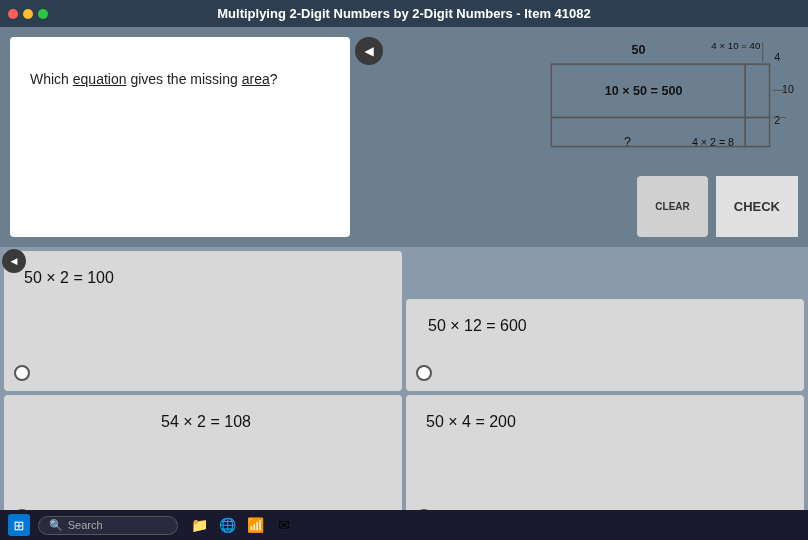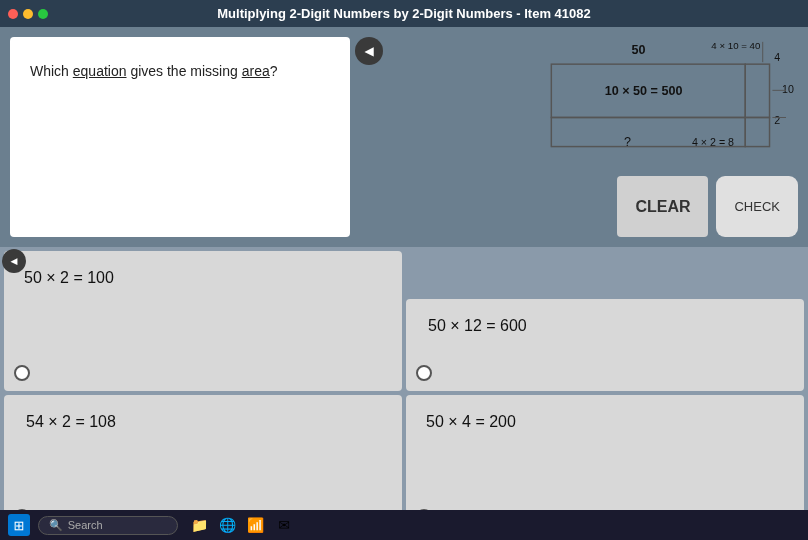--- a/index.html
+++ b/index.html
@@ -60,21 +60,21 @@
       gap: 10px;
       flex: 0 0 auto;
       position: relative;
       min-height: 220px;
     }
 
     
     .question-panel {
       background: white;
       border-radius: 4px;
-      padding: 24px 20px;
+      padding: 32px 20px;
       flex: 0 0 340px;
       position: relative;
     }
 
     .question-text {
       font-size: 14px;
       color: #222;
       line-height: 1.5;
     }
 
@@ -107,34 +107,34 @@
       right: 10px;
       display: flex;
       gap: 8px;
     }
 
     .btn-clear {
       background: #d0d0d0;
       border: none;
       border-radius: 4px;
       padding: 8px 18px;
-      font-size: 16px;
+      font-size: 10px;
       font-weight: bold;
       cursor: pointer;
       text-transform: uppercase;
       color: #333;
     }
 
     .btn-check {
       background: #e0e0e0;
       border: none;
-      border-radius: 9px;
+      border-radius: 0;
       padding: 23px 18px;
       font-size: 13px;
-      font-weight: normal;
+      font-weight: bold;
       cursor: pointer;
       text-transform: uppercase;
       color: #333;
     }
 
     
     .answers-section {
       background: #8a9aaa;
       flex: 1;
       display: grid;
@@ -302,21 +302,21 @@
       </div>
       <span class="answer-text" style="margin-top:4px; margin-left:4px;">50 × 2 = 100</span>
       <div class="radio-dot"></div>
     </div>
 
     <div class="answer-card" style="position:relative;margin-top:48px;">
       <span class="answer-text" style="margin-top:4px; margin-left:6px;">50 × 12 = 600</span>
       <div class="radio-dot"></div>
     </div>
 
-    <div class="answer-card" style="position:relative;">
+    <div class="answer-card" style="position:relative;justify-content:center;">
       <span class="answer-text" style="margin-top:4px; margin-left:6px;">54 × 2 = 108</span>
       <div class="radio-dot"></div>
     </div>
 
     <div class="answer-card" style="position:relative;">
       <span class="answer-text" style="margin-top:4px; ">50 × 4 = 200</span>
       <div class="radio-dot"></div>
     </div>
 
   </div>

